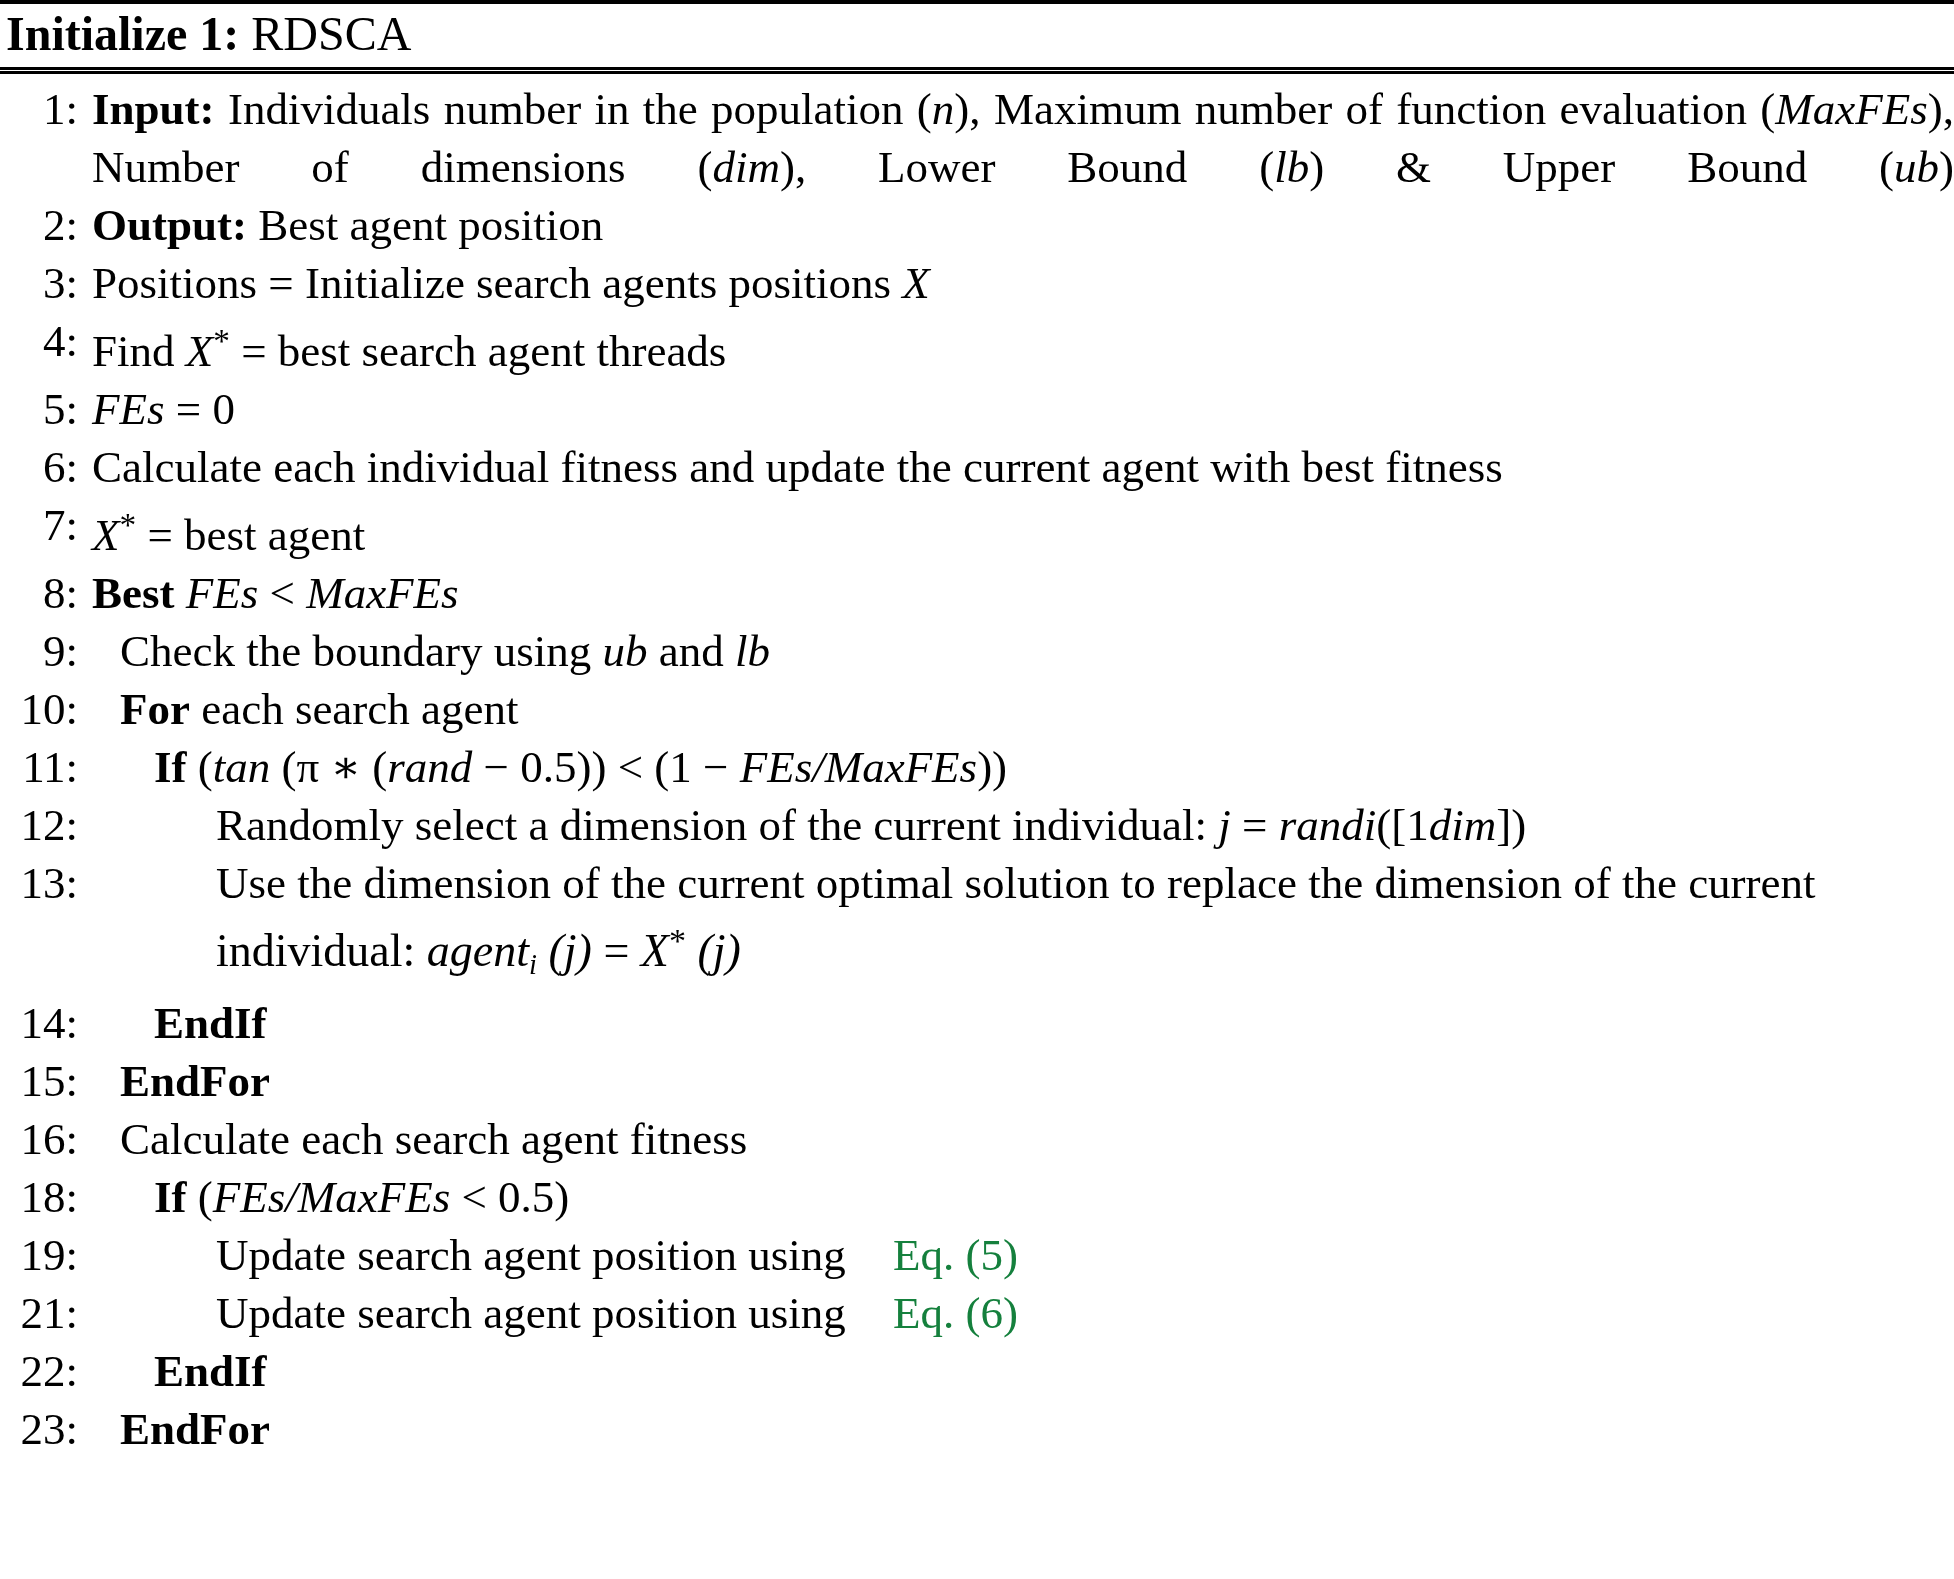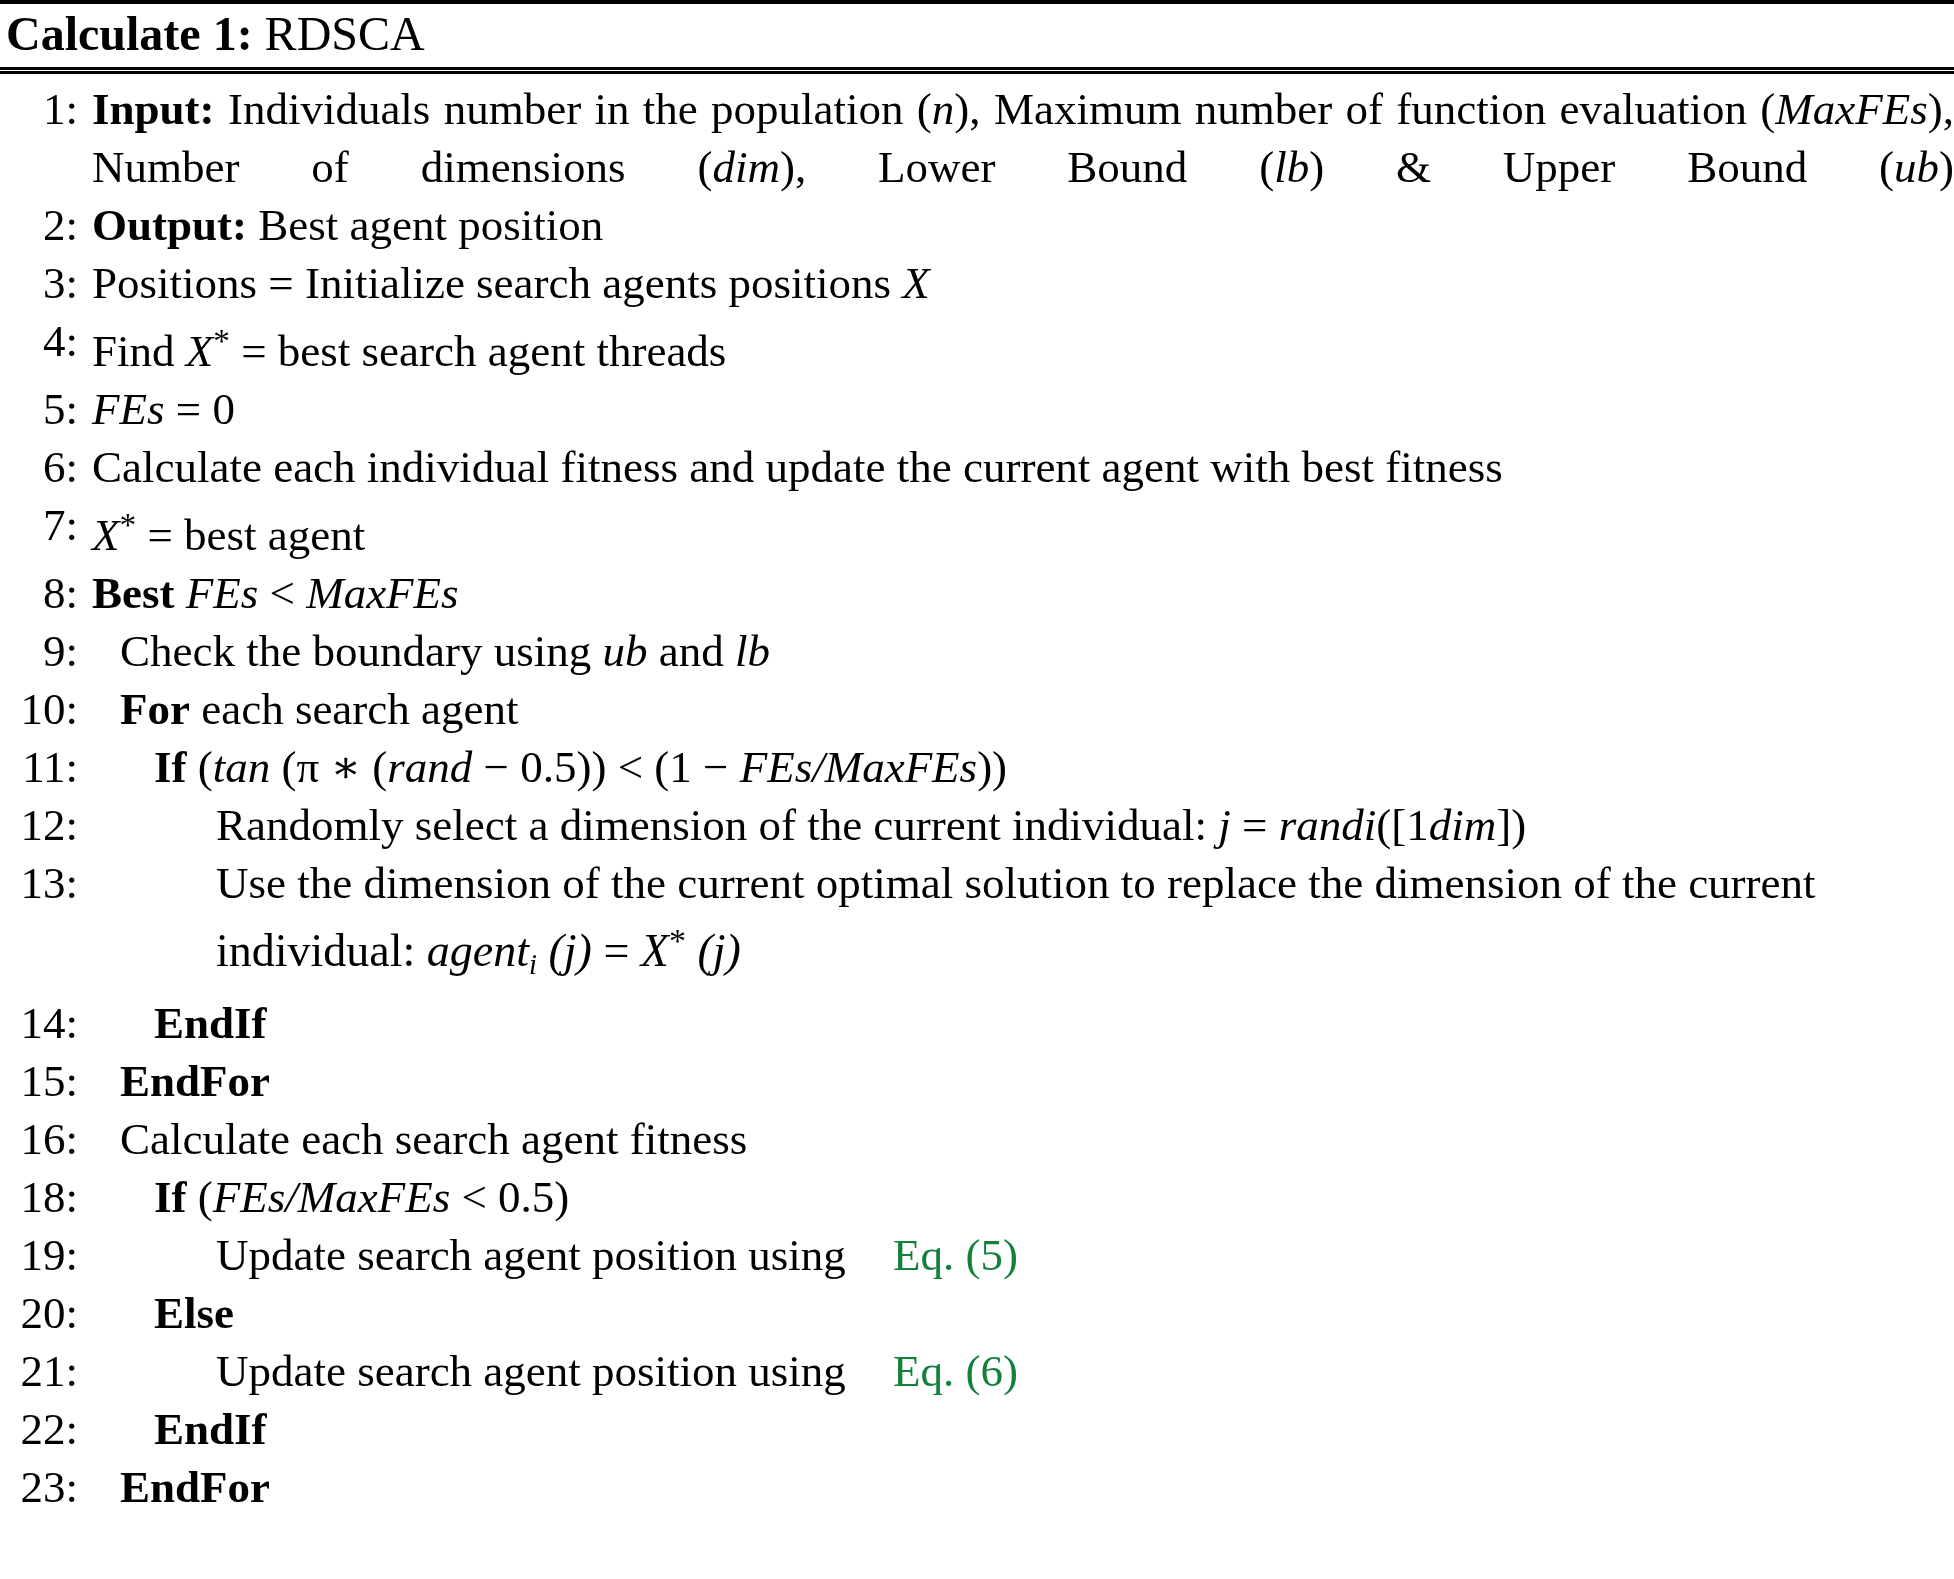--- a/index.html
+++ b/index.html
@@ -98,21 +98,21 @@
   }
 </style>
 </head>
 <body>
 
 <div class="algorithm-box">
 
   <div class="rule-top"></div>
 
   <div class="algo-title">
-    <span class="b">Calculate 1:</span>
+    <span class="b">Initialize 1:</span>
     <span>RDSCA</span>
   </div>
 
   <div class="rule-double"></div>
 
   <div class="algo-body">
 
     <div class="line">
       <span class="num">1:</span>
       <span class="txt just"><span class="b">Input:</span>
@@ -203,24 +203,20 @@
     <div class="line">
       <span class="num">18:</span>
       <span class="txt ind2"><span class="b">If</span> <span>(</span><span class="i">FEs</span><span class="i">/</span><span class="i">MaxFEs</span><span> &lt; 0.5)</span></span>
     </div>
 
     <div class="line">
       <span class="num">19:</span>
       <span class="txt ind3"><span>Update search agent position using </span><span class="eqlink">Eq. (5)</span></span>
     </div>
 
-    <div class="line">
-      <span class="num">20:</span>
-      <span class="txt ind2"><span class="b">Else</span></span>
-    </div>
 
     <div class="line">
       <span class="num">21:</span>
       <span class="txt ind3"><span>Update search agent position using </span><span class="eqlink">Eq. (6)</span></span>
     </div>
 
     <div class="line">
       <span class="num">22:</span>
       <span class="txt ind2"><span class="b">EndIf</span></span>
     </div>

